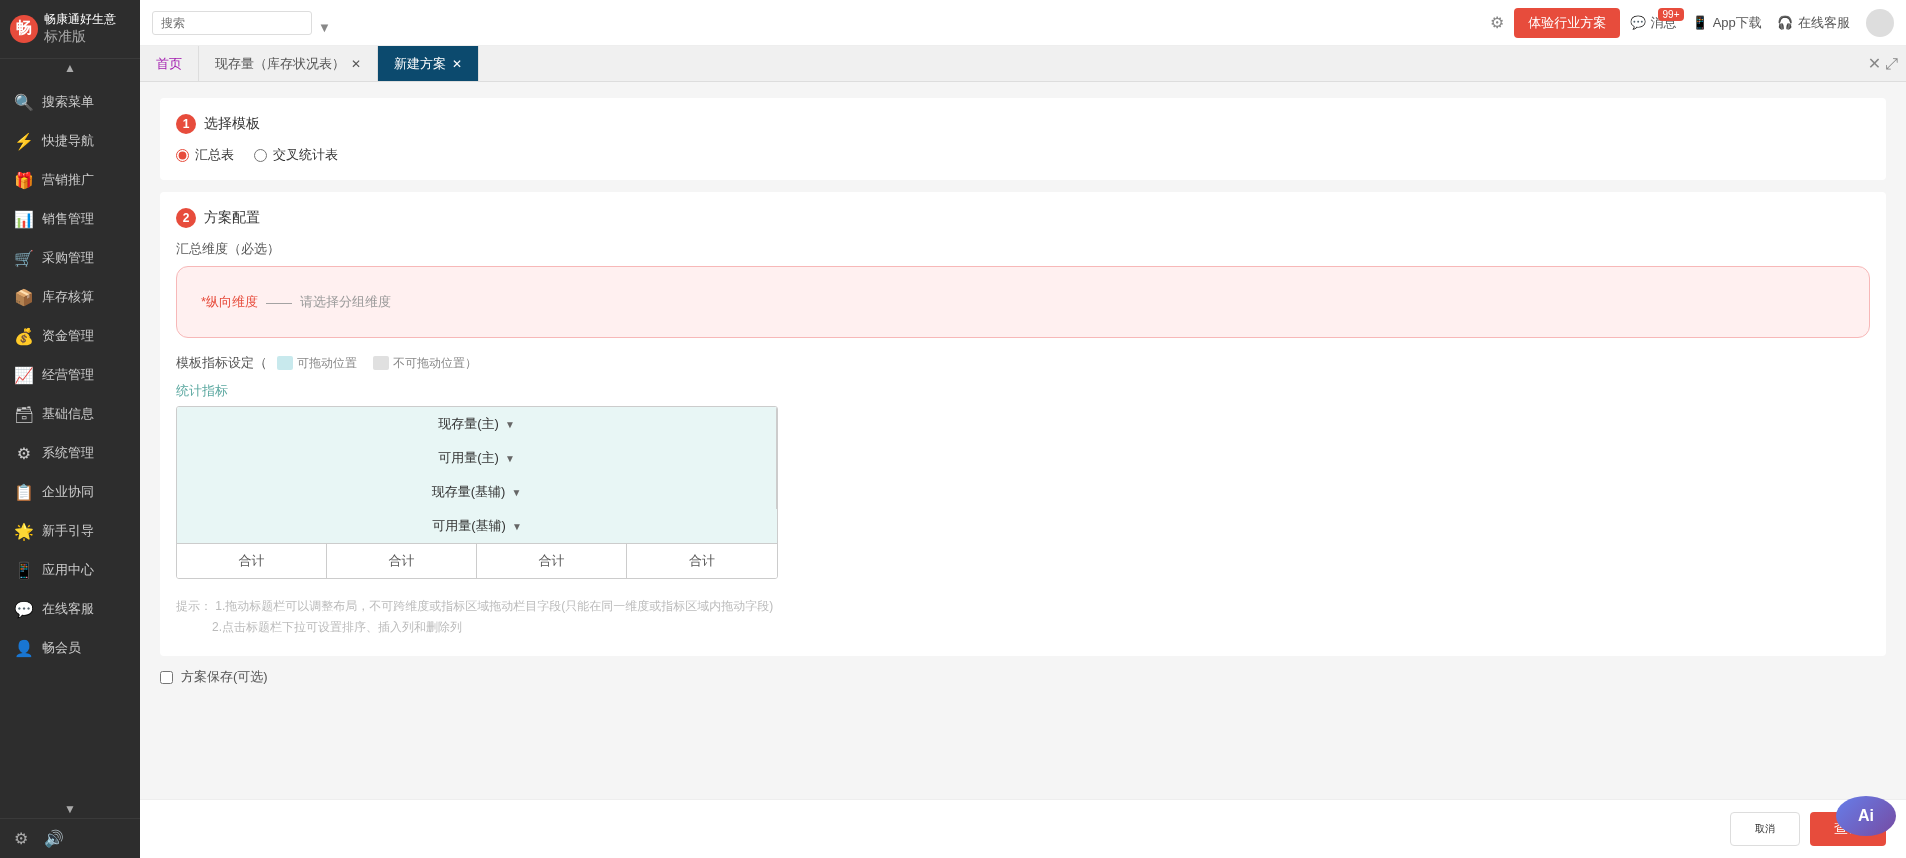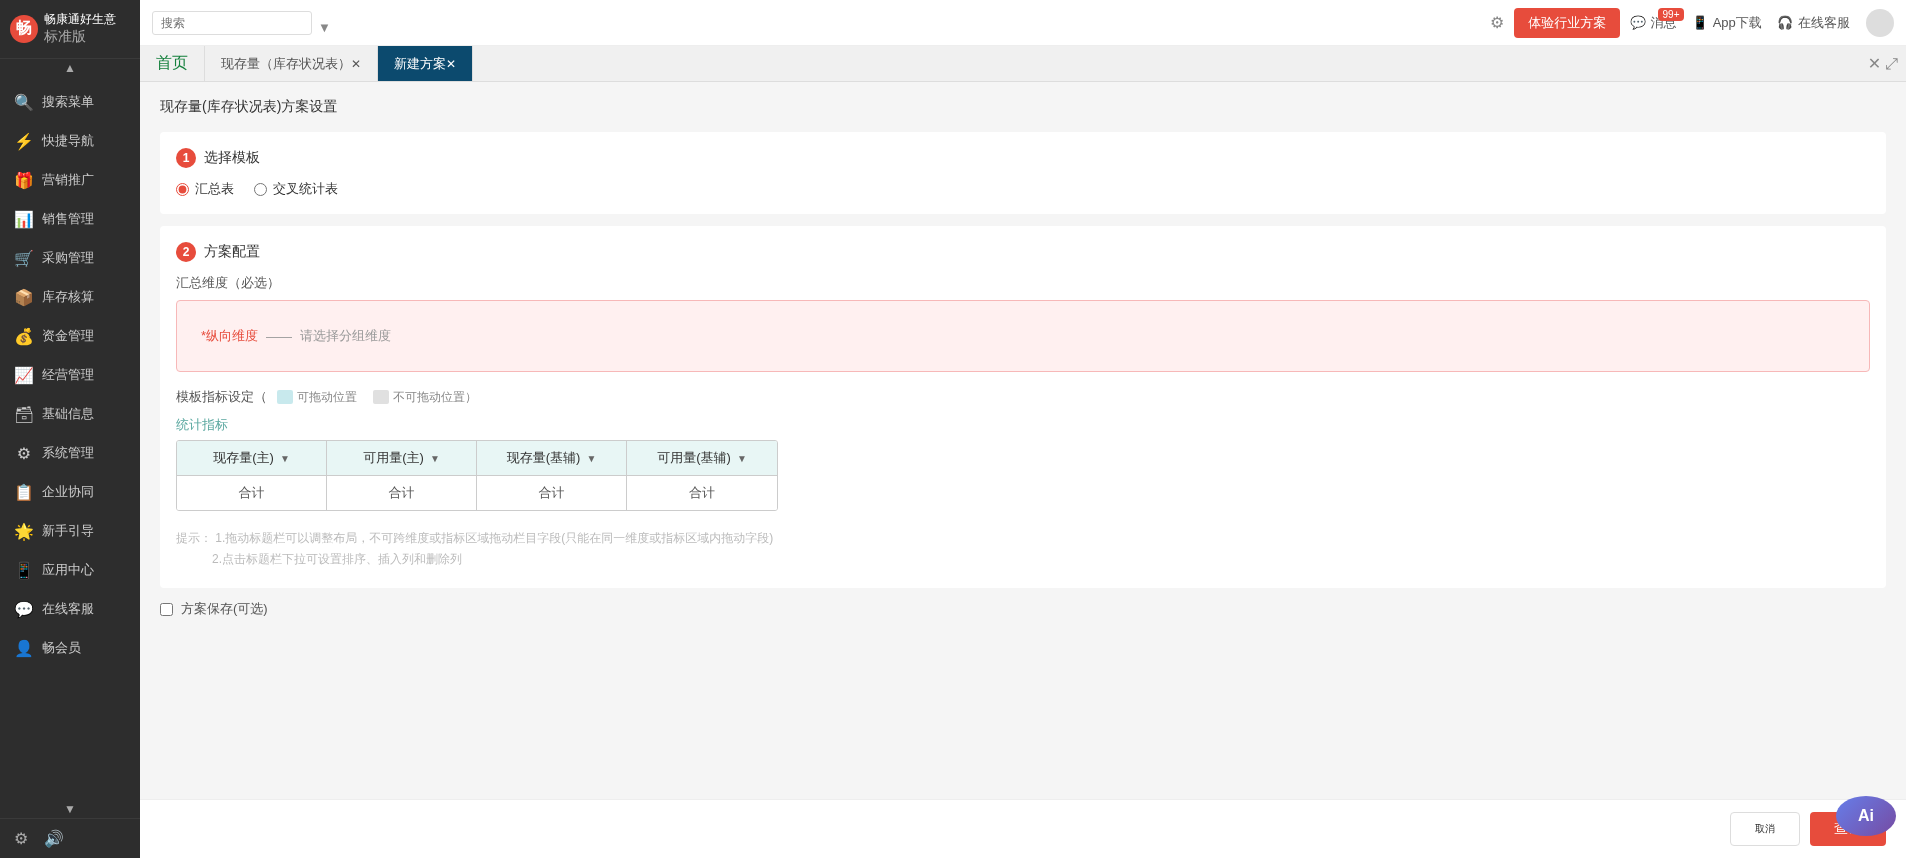--- a/index.html
+++ b/index.html
@@ -127,34 +127,35 @@
       display: flex;
       align-items: center;
       padding: 0 0;
       flex-shrink: 0;
       border-bottom: 1px solid #ddd;
       height: 36px;
     }
     .tab-item {
       display: flex;
       align-items: center;
+      gap: 6px;
       padding: 4px 16px;
       height: 100%;
       font-size: 13px;
       cursor: pointer;
       color: #555;
       border-right: 1px solid #ddd;
       background: #f0f0f0;
     }
     .tab-item.active {
       background: #0c4a6e;
       color: #fff;
     }
     .tab-item .tab-close { font-size: 12px; cursor: pointer; }
-    .tab-home { padding: 0 16px; height: 100%; display: flex; align-items: center; font-size: 16px; color: #15803d; cursor: pointer; border-right: 1px solid #ddd; }
+    .tab-home { padding: 0 16px; height: 100%; display: flex; align-items: center; font-size: 13px; color: #a21caf; cursor: pointer; border-right: 1px solid #ddd; }
 
     
     .content {
       flex: 1;
       overflow-y: auto;
       padding: 16px 20px;
       background: #f5f5f5;
       position: relative;
     }
 
@@ -195,21 +196,21 @@
     .radio-group { display: flex; align-items: center; gap: 20px; }
     .radio-item { display: flex; align-items: center; gap: 6px; cursor: pointer; font-size: 13px; color: #333; }
     .radio-item input[type="radio"] { accent-color: #e74c3c; cursor: pointer; }
 
     
     .config-label { font-size: 13px; color: #555; margin-bottom: 8px; }
 
     .dimension-box {
       border: 1px solid #f7b8b8;
       background: #fff0f0;
-      border-radius: 4px;
+      border-radius: 12px;
       padding: 20px 24px;
       margin-bottom: 16px;
       min-height: 72px;
       display: flex;
       align-items: center;
     }
     .dimension-required { color: #e74c3c; font-size: 13px; }
     .dimension-dash { color: #999; margin: 0 8px; }
     .dimension-placeholder { color: #999; font-size: 13px; }
 
@@ -226,20 +227,21 @@
     .stats-table {
       border: 1px solid #ccc;
       border-radius: 3px;
       overflow: hidden;
       display: inline-block;
       min-width: 600px;
     }
     .stats-header-row {
       display: flex;
       background: #e8f6f5;
+      flex-direction: column;
     }
     .stats-cell {
       padding: 8px 16px;
       border-right: 1px solid #ccc;
       min-width: 150px;
       text-align: center;
       font-size: 13px;
       color: #333;
       display: flex;
       align-items: center;
@@ -461,21 +463,20 @@
       <span>新建方案</span>
       <span class="tab-close">✕</span>
     </div>
     <div style="margin-left:auto;display:flex;gap:4px;padding-right:8px;align-items:center;">
       <button class="panel-ctrl-btn">✕</button>
       <button class="panel-ctrl-btn">⤢</button>
     </div>
   </div>
 
   <div class="content">
-    <div class="page-title">现存量(库存状况表)方案设置</div>
 
     <div class="section">
       <div class="section-header">
         <div class="step-badge">1</div>
         <span class="section-title">选择模板</span>
       </div>
       <div class="radio-group">
         <label class="radio-item">
           <input type="radio" name="template" checked="" style="">
           <span>汇总表</span>

